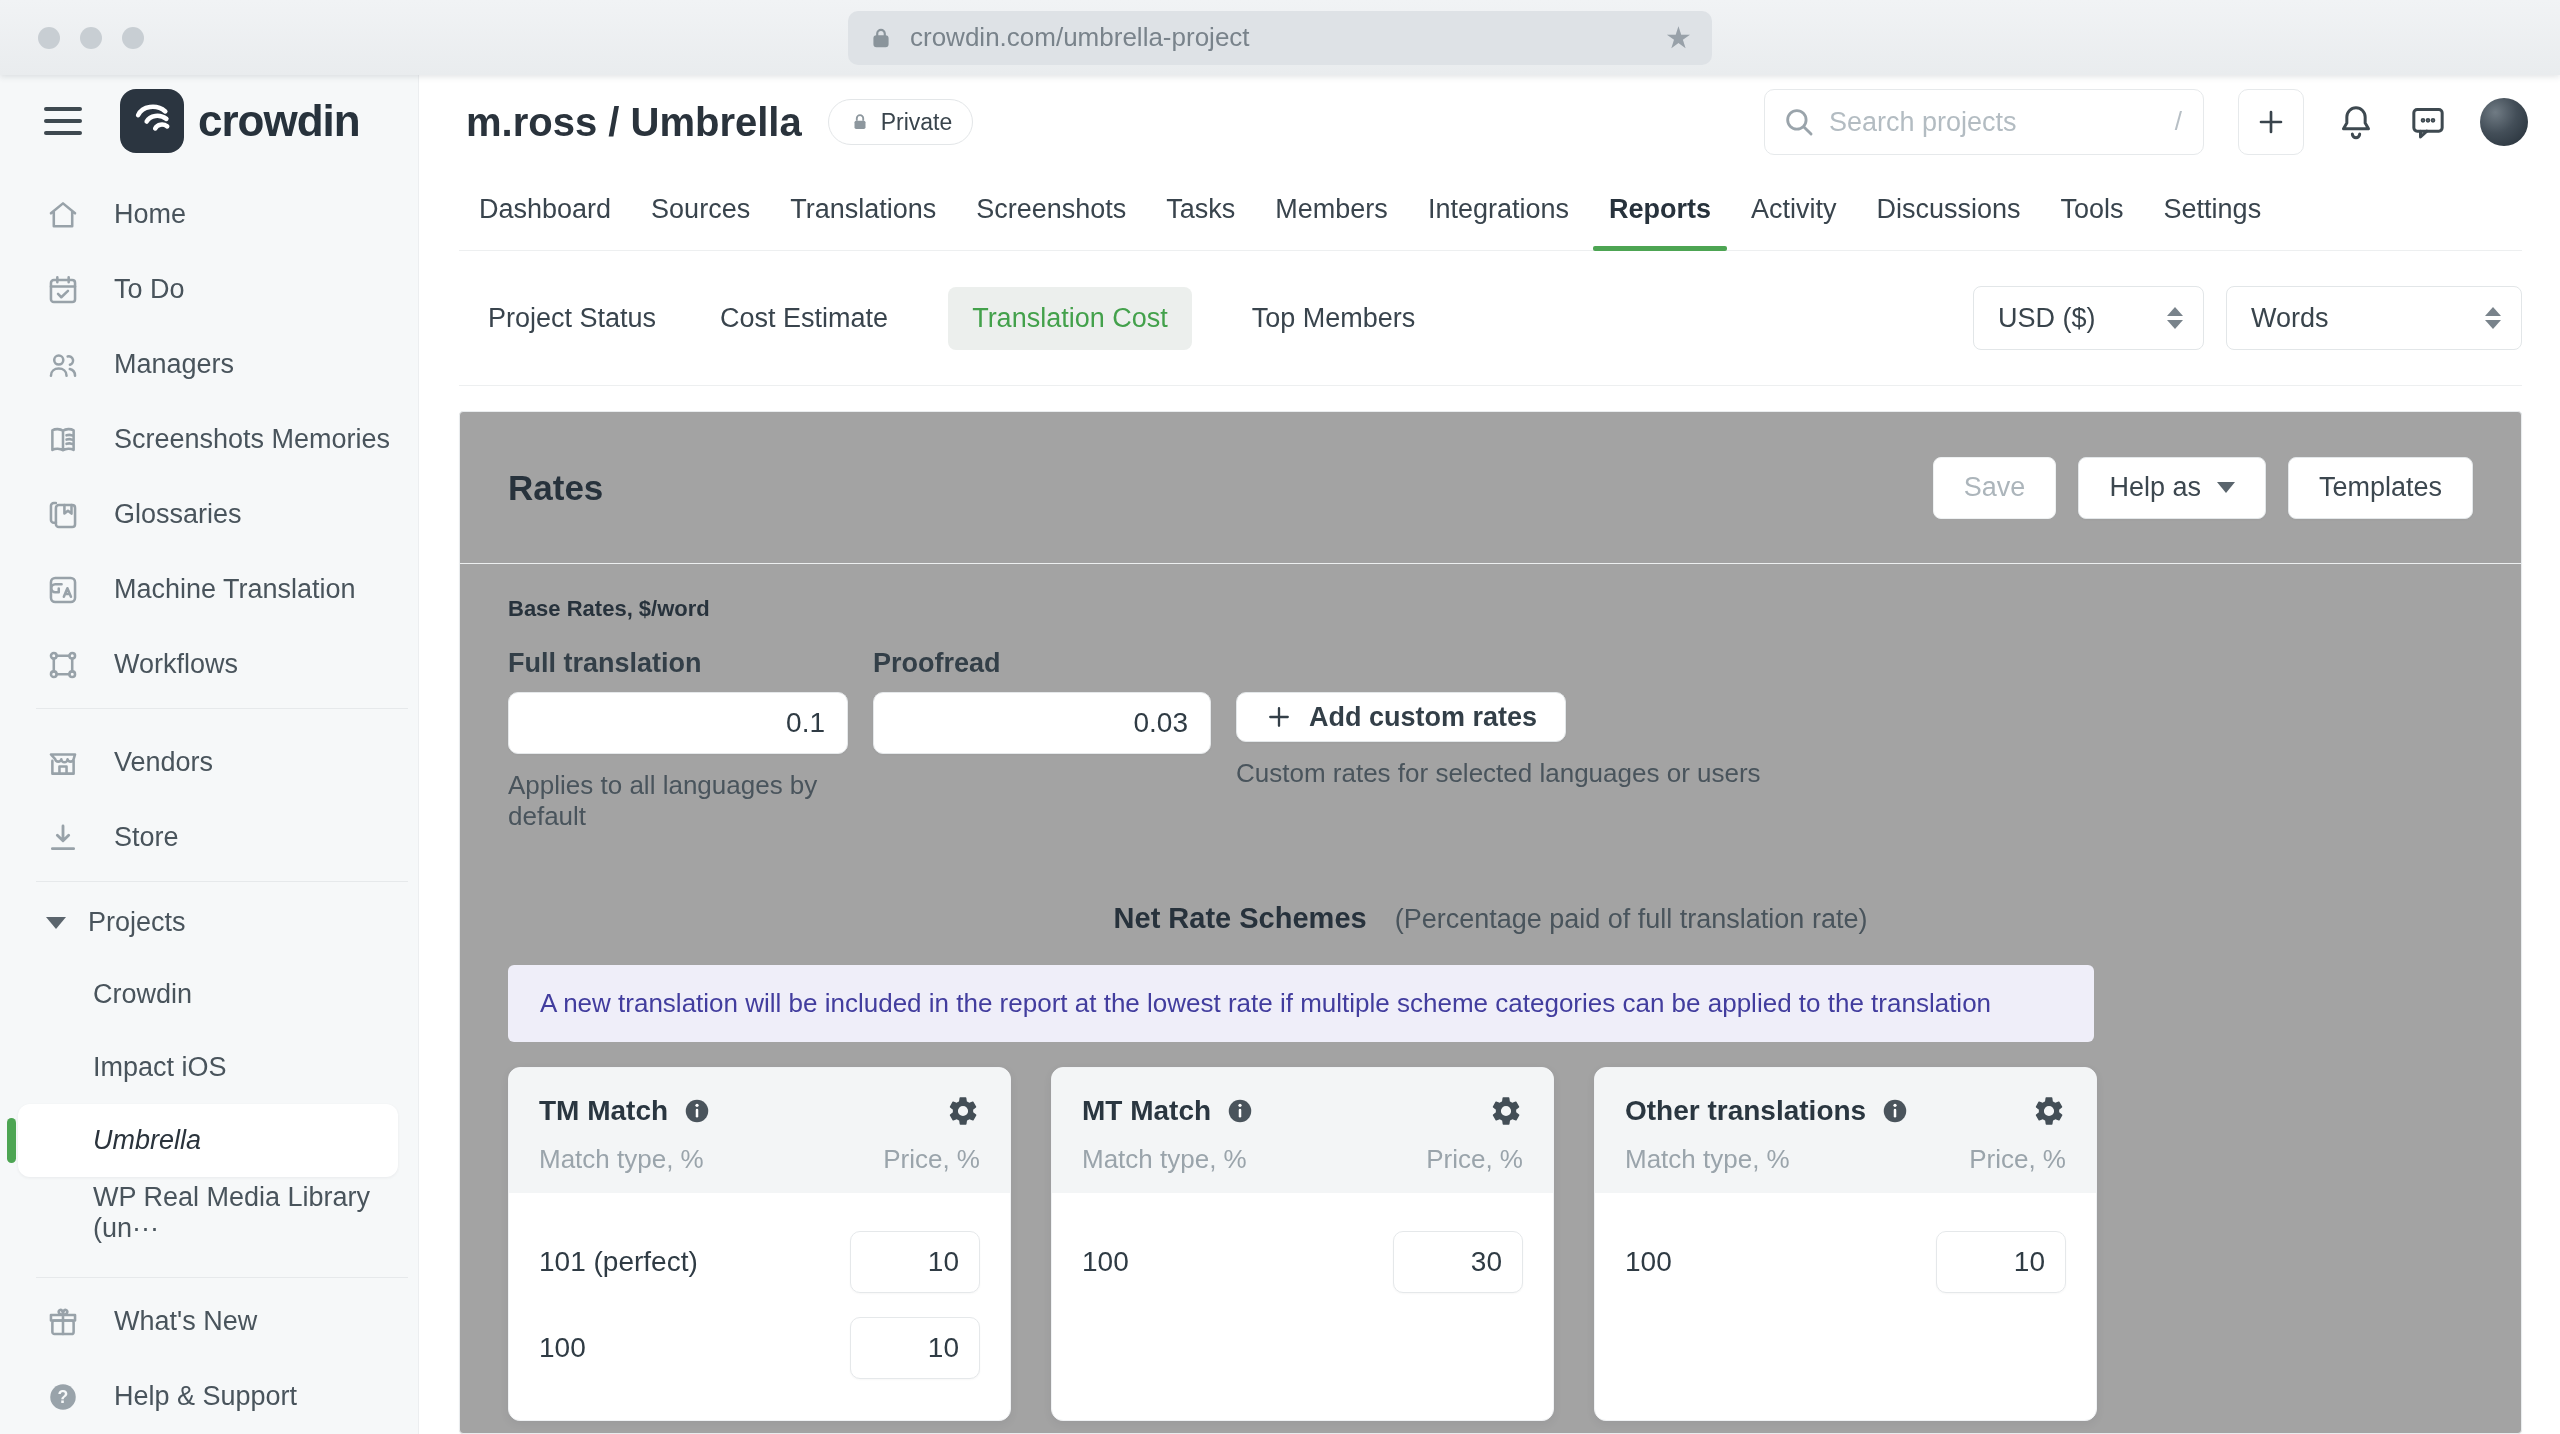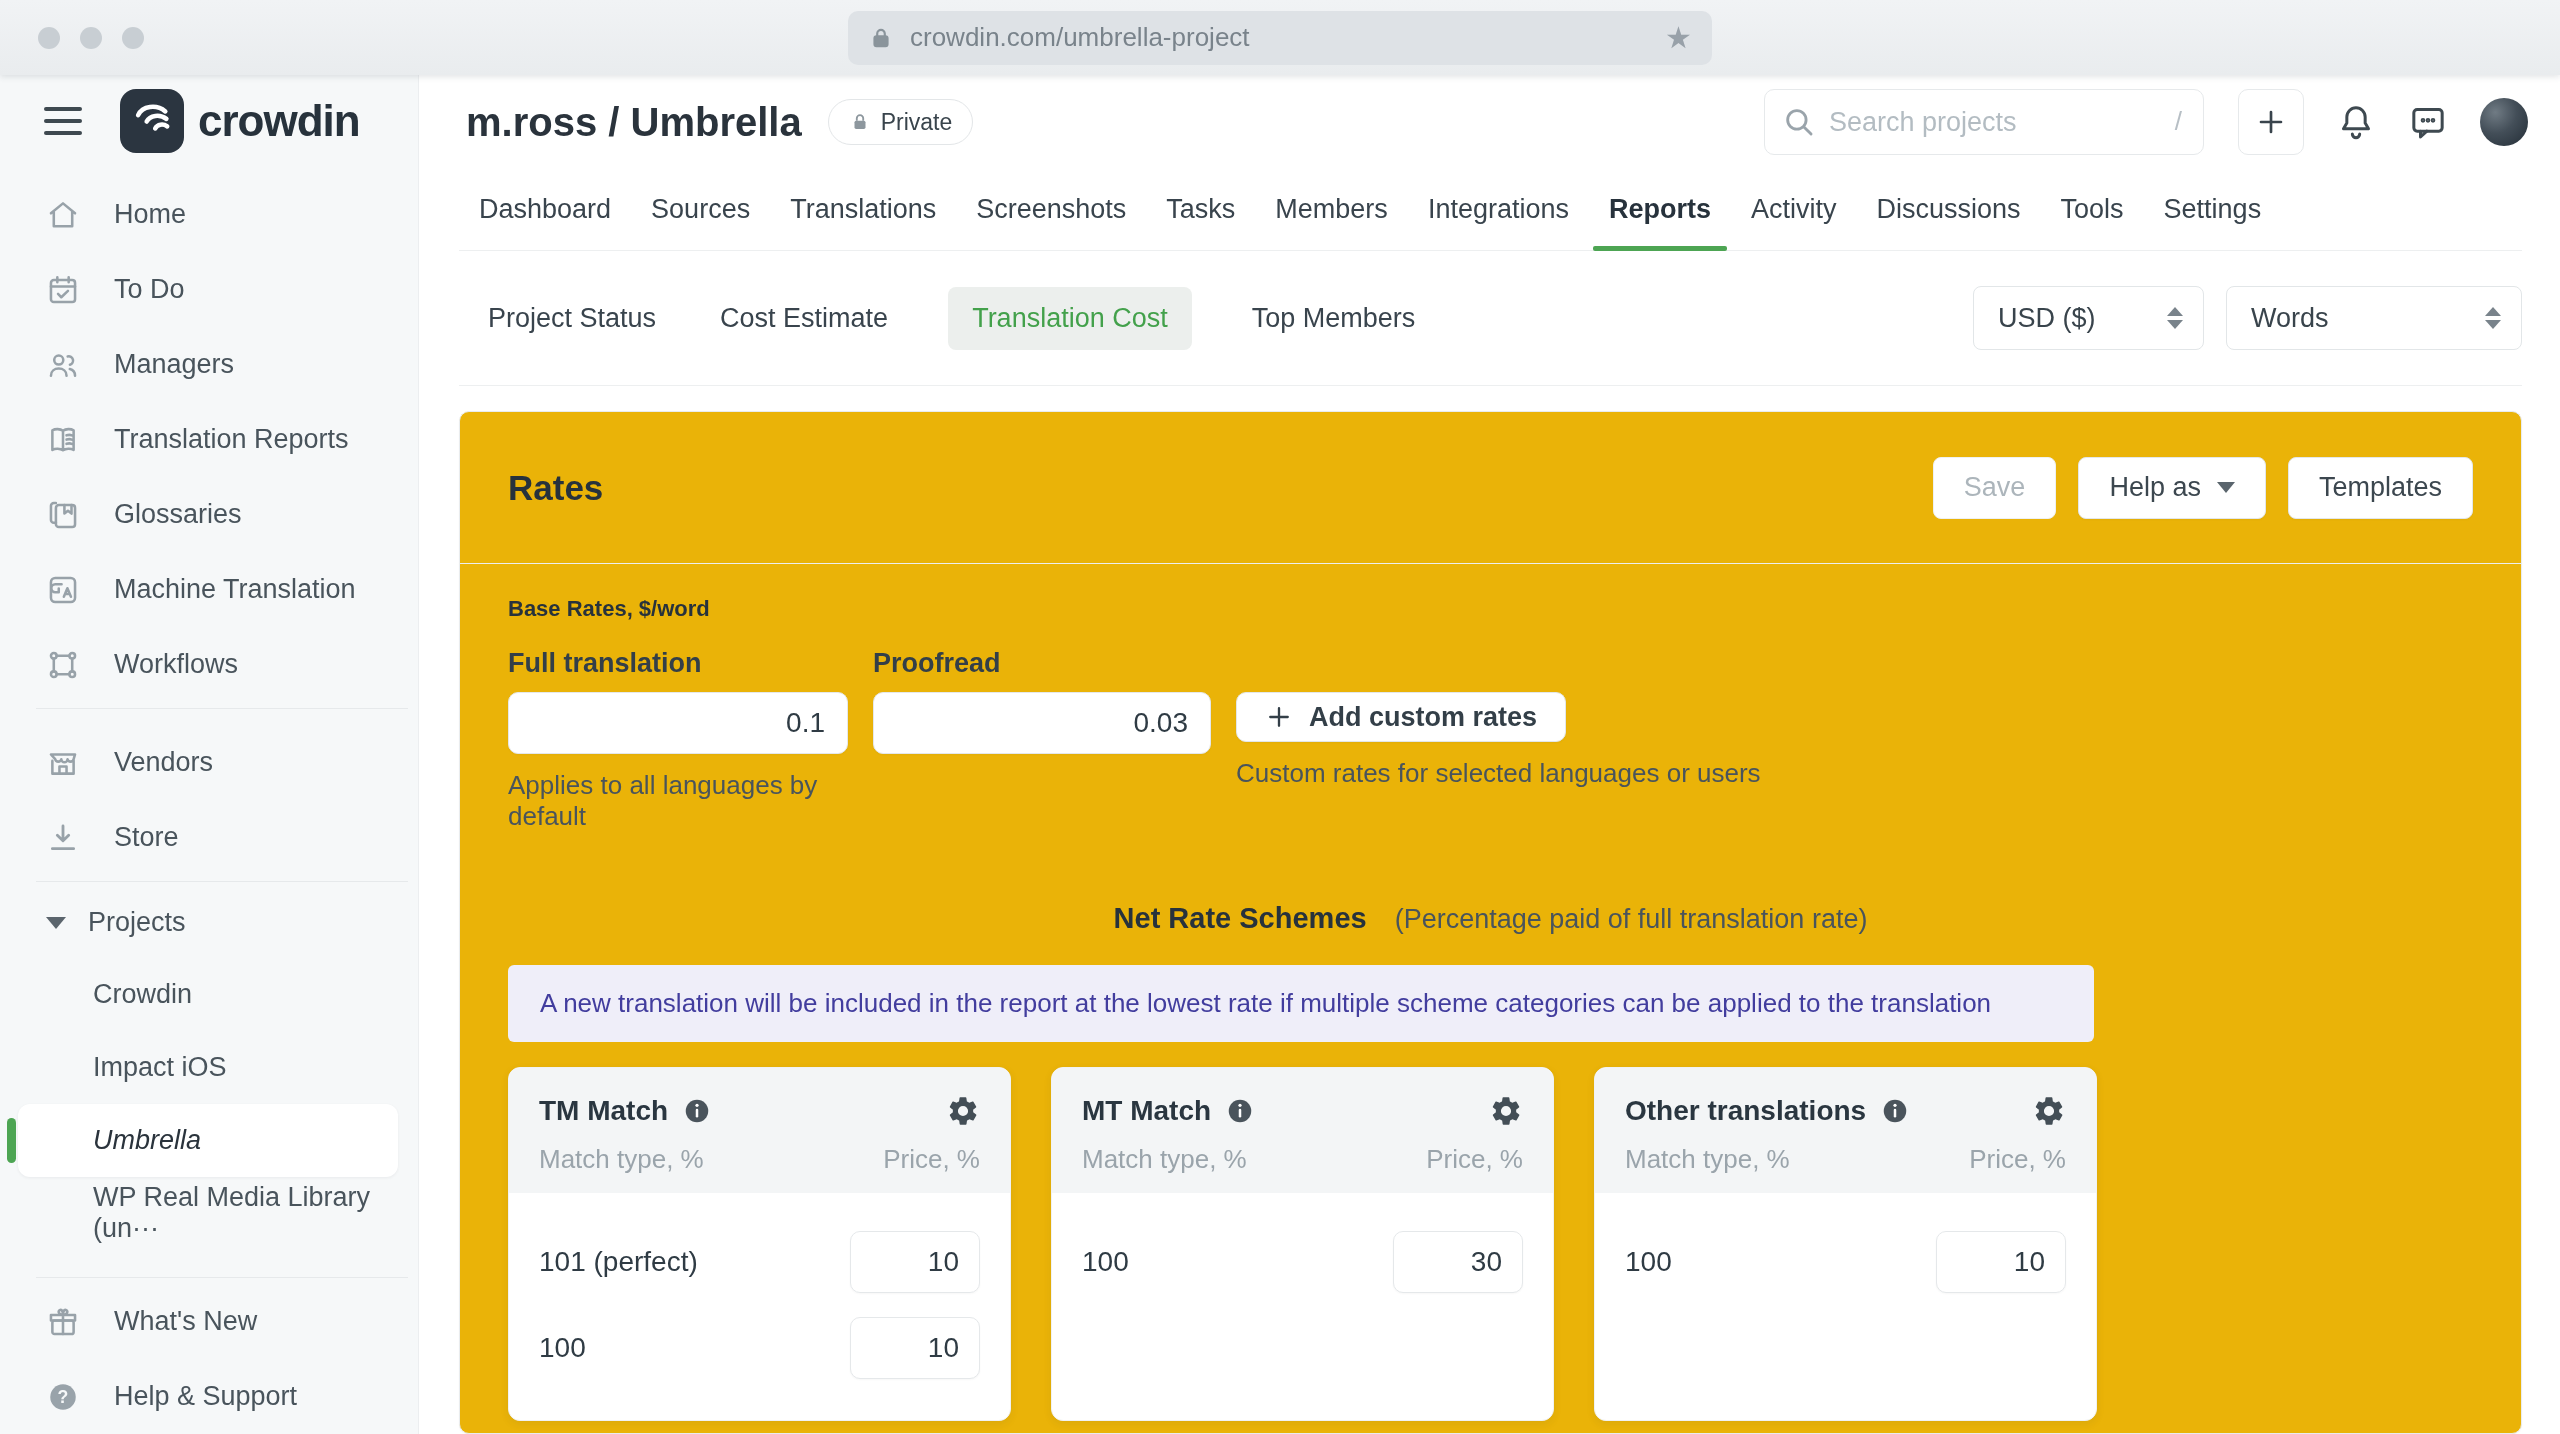--- a/index.html
+++ b/index.html
@@ -93,22 +93,22 @@
             cursor:pointer; }
   .select + .select { margin-left:22px; }
   .updown { margin-left:auto; padding-left:26px; display:flex; flex-direction:column; gap:4px; }
   .updown i { display:block; width:0; height:0; border-left:8px solid transparent; border-right:8px solid transparent; }
   .updown .up { border-bottom:9px solid #79838B; }
   .updown .dn { border-top:9px solid #79838B; }
   .sel-currency { width:231px; }
   .sel-unit { width:296px; }
 
   
-  .rates-card { margin:25px 38px 0 40px; border:1px solid #E9ECEE; border-radius:10px;
-                background:#eab308; height:1200px; box-shadow:0 1px 2px rgba(0,0,0,.03); }
+  .rates-card { margin:25px 38px 0 40px; border:1px solid #E9ECEE; border-radius:4px;
+                background:#a3a3a3; height:1200px; box-shadow:0 1px 2px rgba(0,0,0,.03); }
   .card-head { height:152px; display:flex; align-items:center; padding:0 48px;
                border-bottom:1px solid #EDEFF0; }
   .card-head h2 { font-size:35px; font-weight:bold; color:#27323C; }
   .head-btns { margin-left:auto; display:flex; gap:22px; }
   .btn { height:62px; border-radius:8px; border:1px solid #E3E7E9; background:#fff; padding:0 30px;
          font-size:27px; color:#3C474F; font-family:"Liberation Sans",sans-serif;
          display:flex; align-items:center; cursor:pointer; box-shadow:0 1px 2px rgba(40,50,60,.04); }
   .btn.disabled { border-color:#EEF1F2; color:#ACB5BB; box-shadow:none; cursor:default; }
   .btn .caret { margin-left:16px; width:0; height:0; border-left:9px solid transparent;
                 border-right:9px solid transparent; border-top:11px solid #5A656D; }
@@ -211,21 +211,21 @@
           <svg viewBox="0 0 24 24" fill="none" stroke="#98A2A9" stroke-width="1.8" stroke-linecap="round" stroke-linejoin="round">
               <circle cx="9" cy="8.5" r="3.2"></circle>
               <path d="M3.5 19.5 c0-3.2 2.5-5 5.5-5 s5.5 1.8 5.5 5 M15.3 6 a3 3 0 1 1 1.6 5.8 M16.8 14.8 c2.4 .6 3.7 2.2 3.7 4.7"></path>
             </svg>
           <span>Managers</span>
         </div>
         <div class="nav-item">
           <svg viewBox="0 0 24 24" fill="none" stroke="#98A2A9" stroke-width="1.8" stroke-linecap="round" stroke-linejoin="round">
               <path d="M12 5.5 C10 4 6.5 4 4.5 5.2 V19 c2-1.2 5.5-1.2 7.5 .3 c2-1.5 5.5-1.5 7.5-.3 V5.2 C17.5 4 14 4 12 5.5 Z M12 5.5 V19.3 M14.5 8.7 c1.3-.4 2.7-.4 3.7 0 M14.5 11.7 c1.3-.4 2.7-.4 3.7 0 M14.5 14.7 c1.3-.4 2.7-.4 3.7 0"></path>
             </svg>
-          <span>Translation Reports</span>
+          <span>Screenshots Memories</span>
         </div>
         <div class="nav-item">
           <svg viewBox="0 0 24 24" fill="none" stroke="#98A2A9" stroke-width="1.8" stroke-linecap="round" stroke-linejoin="round">
               <path d="M7 17.5 H5.5 A2 2 0 0 1 3.5 15.5 V5.5 A2 2 0 0 1 5.5 3.5 H7"></path>
               <rect x="7" y="5" width="13.5" height="15.5" rx="2"></rect>
               <path d="M13 5 v6 l2.5-2 2.5 2 V5"></path>
             </svg>
           <span>Glossaries</span>
         </div>
         <div class="nav-item">

